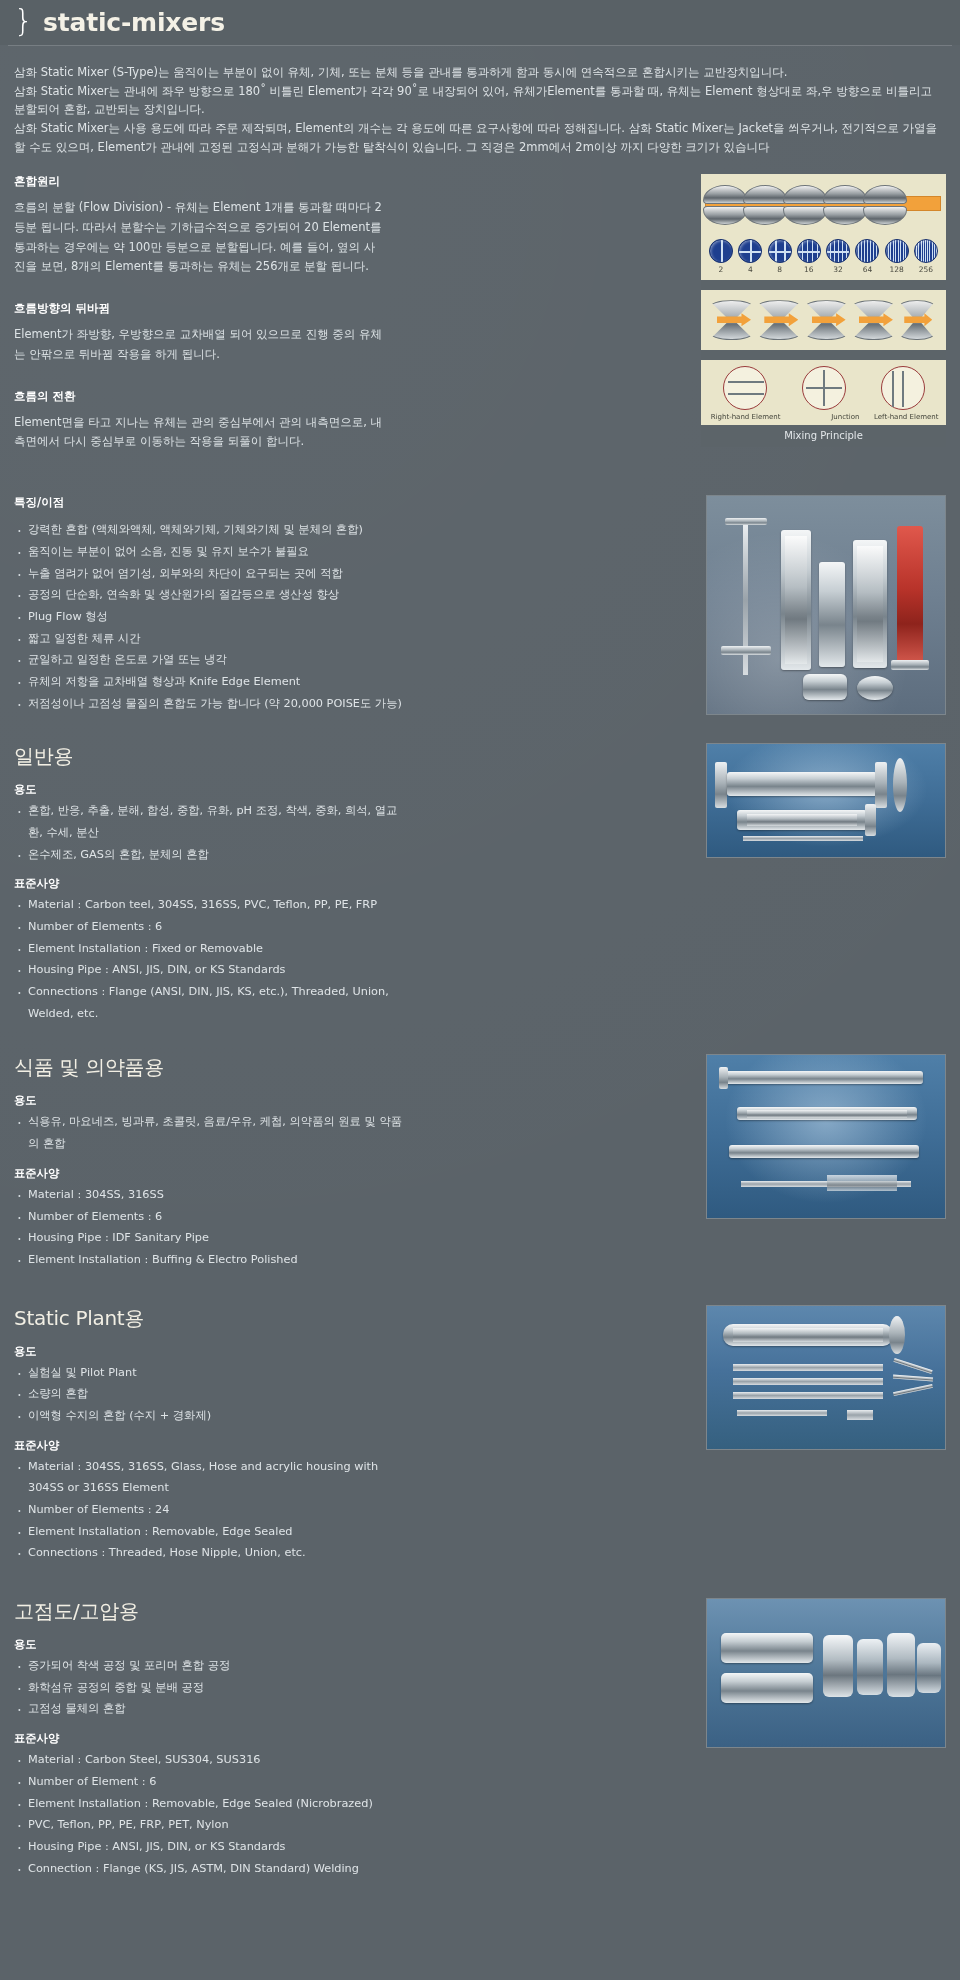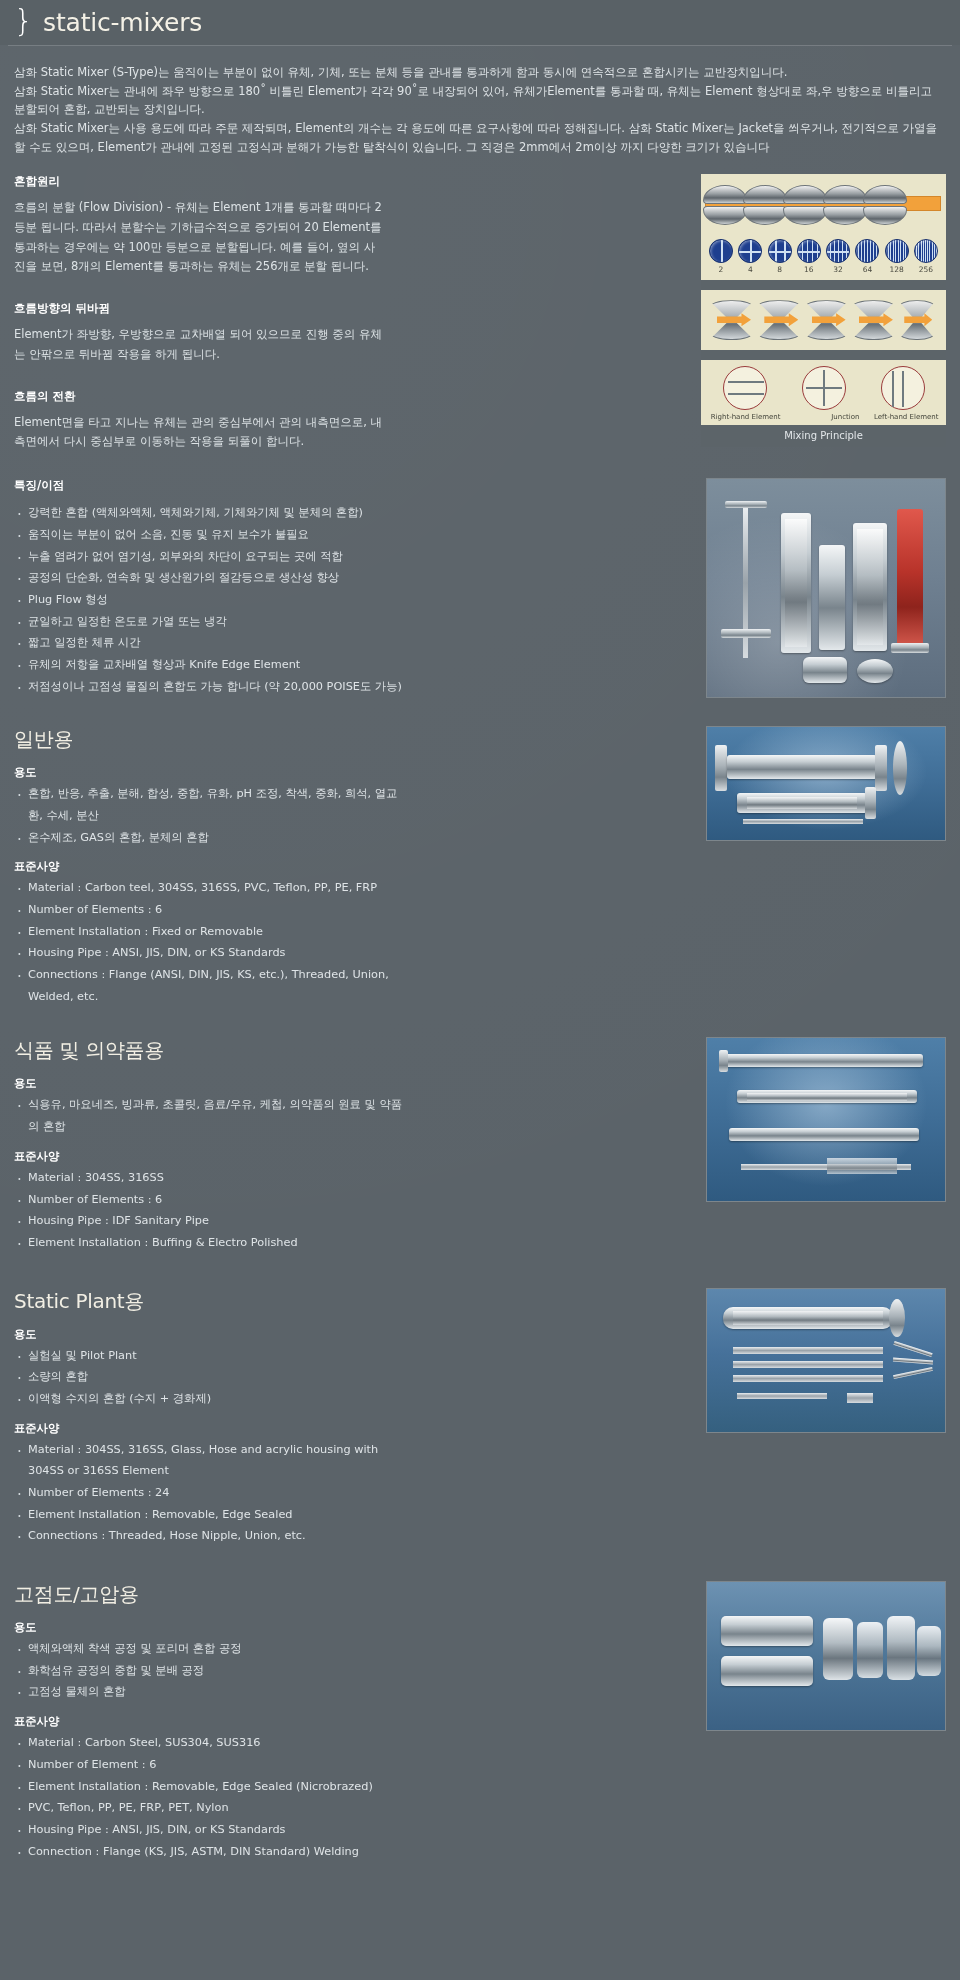--- a/index.html
+++ b/index.html
@@ -38,21 +38,21 @@
   .brace {
     font-family: "DejaVu Sans", sans-serif;
     font-size: 30px;
     line-height: 1;
     color: #ffffff;
     font-weight: 300;
     transform: translateY(-2px);
   }
   .site-title {
     font-size: 25px;
-    font-weight: 400;
+    font-weight: 700;
     letter-spacing: -0.2px;
     color: #f4f1e6;
   }
   .header-rule {
     height: 1px;
     background: rgba(255,255,255,0.16);
     margin: 0 8px 0 8px;
   }
 
   
@@ -464,32 +464,32 @@
               </div>
             </div>
           </div>
 
           <div class="mp-title">Mixing Principle</div>
         </div>
       </div>
     </div>
   </div>
 
-  <div class="content" style="margin-top:26px;">
+  <div class="content" style="margin-top:43px;">
     <div class="row">
       <div class="col-left">
         <div class="sec-h">특징/이점</div>
         <ul class="bul">
           <li>강력한 혼합 (액체와액체, 액체와기체, 기체와기체 및 분체의 혼합)</li>
           <li>움직이는 부분이 없어 소음, 진동 및 유지 보수가 불필요</li>
           <li>누출 염려가 없어 염기성, 외부와의 차단이 요구되는 곳에 적합</li>
           <li>공정의 단순화, 연속화 및 생산원가의 절감등으로 생산성 향상</li>
           <li>Plug Flow 형성</li>
+          <li>짧고 일정한 체류 시간</li>
           <li>균일하고 일정한 온도로 가열 또는 냉각</li>
-          <li>짧고 일정한 체류 시간</li>
           <li>유체의 저항을 교차배열 형상과 Knife Edge Element</li>
           <li>저점성이나 고점성 물질의 혼합도 가능 합니다 (약 20,000 POISE도 가능)</li>
         </ul>
       </div>
       <div class="col-right">
         <div class="pic photo-products">
           <div class="flange" style="left:18px;top:22px;width:42px;height:7px;"></div>
           <div class="rod" style="left:36px;top:29px;width:5px;height:150px;"></div>
           <div class="flange" style="left:14px;top:150px;width:50px;height:9px;"></div>
           <div class="pipe" style="left:74px;top:34px;width:30px;height:140px;"></div>
@@ -604,21 +604,21 @@
       </div>
     </div>
   </div>
 
   <div class="content" style="margin-top:34px;padding-bottom:40px;">
     <div class="row">
       <div class="col-left">
         <div class="cat-h">고점도/고압용</div>
         <div class="sub-h">용도</div>
         <ul class="bul">
-          <li>액체와액체 착색 공정 및 포리머 혼합 공정</li>
+          <li>증가되어 착색 공정 및 포리머 혼합 공정</li>
           <li>화학섬유 공정의 중합 및 분배 공정</li>
           <li>고점성 물체의 혼합</li>
         </ul>
         <div class="sub-h second">표준사양</div>
         <ul class="bul">
           <li>Material : Carbon Steel, SUS304, SUS316</li>
           <li>Number of Element : 6</li>
           <li>Element Installation : Removable, Edge Sealed (Nicrobrazed)</li>
           <li>PVC, Teflon, PP, PE, FRP, PET, Nylon</li>
           <li>Housing Pipe : ANSI, JIS, DIN, or KS Standards</li>

